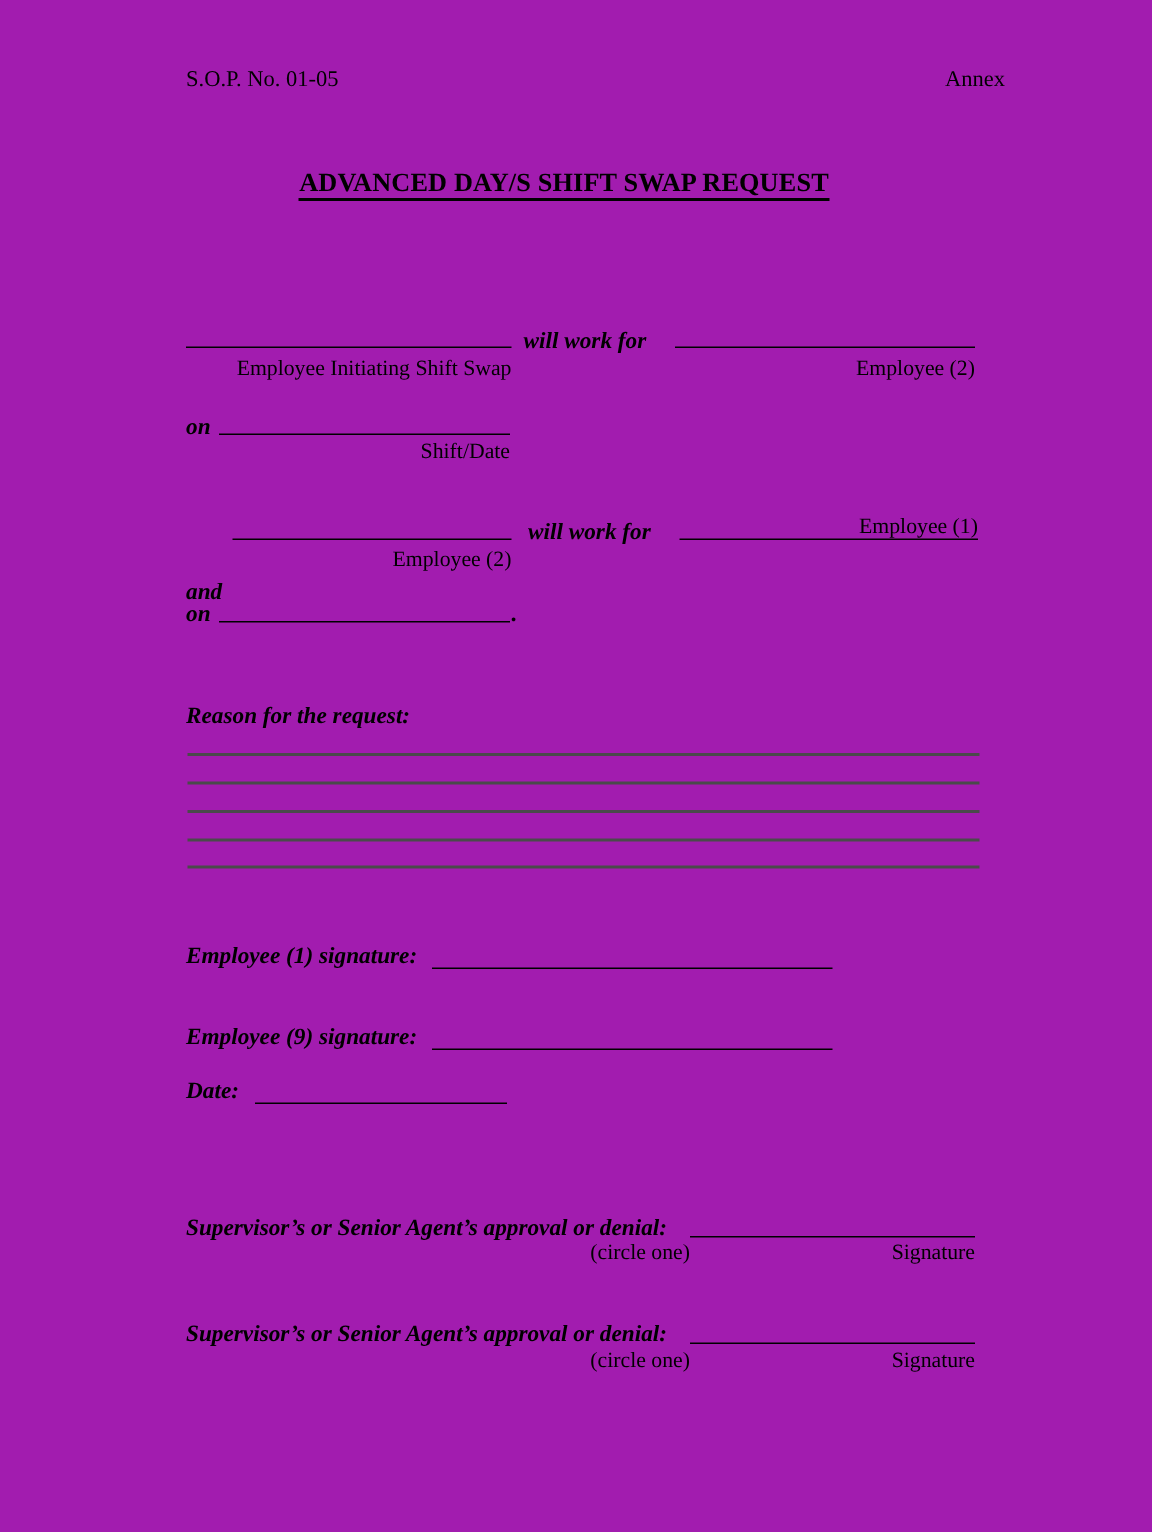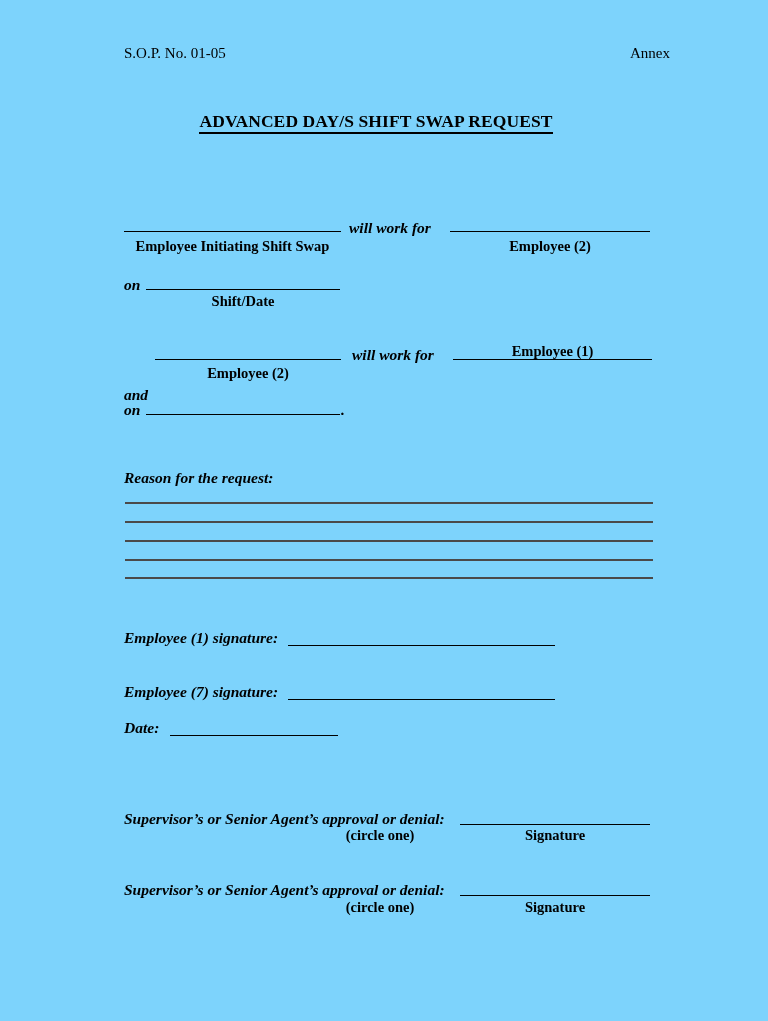--- a/index.html
+++ b/index.html
@@ -12,21 +12,21 @@
     height: 1021px;
     position: relative;
     font-family: "Liberation Serif", "DejaVu Serif", serif;
     color: #000000;
     overflow: hidden;
   }
 
   .page {
     position: absolute;
     inset: 0;
-    background: #7dd3fc;
+    background: #a21caf;
   }
 
   
   .header {
     position: absolute;
     left: 124px;
     top: 45px;
     width: 546px;
     display: flex;
     justify-content: space-between;
@@ -75,23 +75,23 @@
   .reason-rule {
     position: absolute;
     left: 125px;
     width: 528px;
     height: 0;
     border-bottom: 2.2px solid #4a4a4a;
   }
 
   .caption {
     position: absolute;
-    font-weight: bold;
+    font-weight: normal;
     font-size: 14.5px;
-    text-align: center;
+    text-align: right;
     white-space: nowrap;
   }
 </style>
 </head>
 <body>
 
 <div class="page">
 
   <div class="header">
     <div>S.O.P. No. 01-05</div>
@@ -131,21 +131,21 @@
 
   <div class="reason-rule" style="top:502px;"></div>
   <div class="reason-rule" style="top:521px;"></div>
   <div class="reason-rule" style="top:540px;"></div>
   <div class="reason-rule" style="top:559px;"></div>
   <div class="reason-rule" style="top:577px;"></div>
 
   <div class="abs b" style="left:124px; top:630px;text-align:right;">Employee (1) signature:</div>
   <div class="rule-thin" style="left:288px; top:645px; width:267px;"></div>
 
-  <div class="abs b" style="left:124px; top:684px;">Employee (7) signature:</div>
+  <div class="abs b" style="left:124px; top:684px;">Employee (9) signature:</div>
   <div class="rule-thin" style="left:288px; top:699px; width:267px;"></div>
 
   <div class="abs b" style="left:124px; top:720px;">Date:</div>
   <div class="rule-thin" style="left:170px; top:735px; width:168px;"></div>
 
   <div class="abs b" style="left:124px; top:811px;">Supervisor’s or Senior Agent’s approval or denial:</div>
   <div class="rule-thin" style="left:460px; top:824px; width:190px;"></div>
   <div class="caption" style="left:300px; top:827px; width:160px;">(circle one)</div>
   <div class="caption" style="left:460px; top:827px; width:190px;">Signature</div>
 

